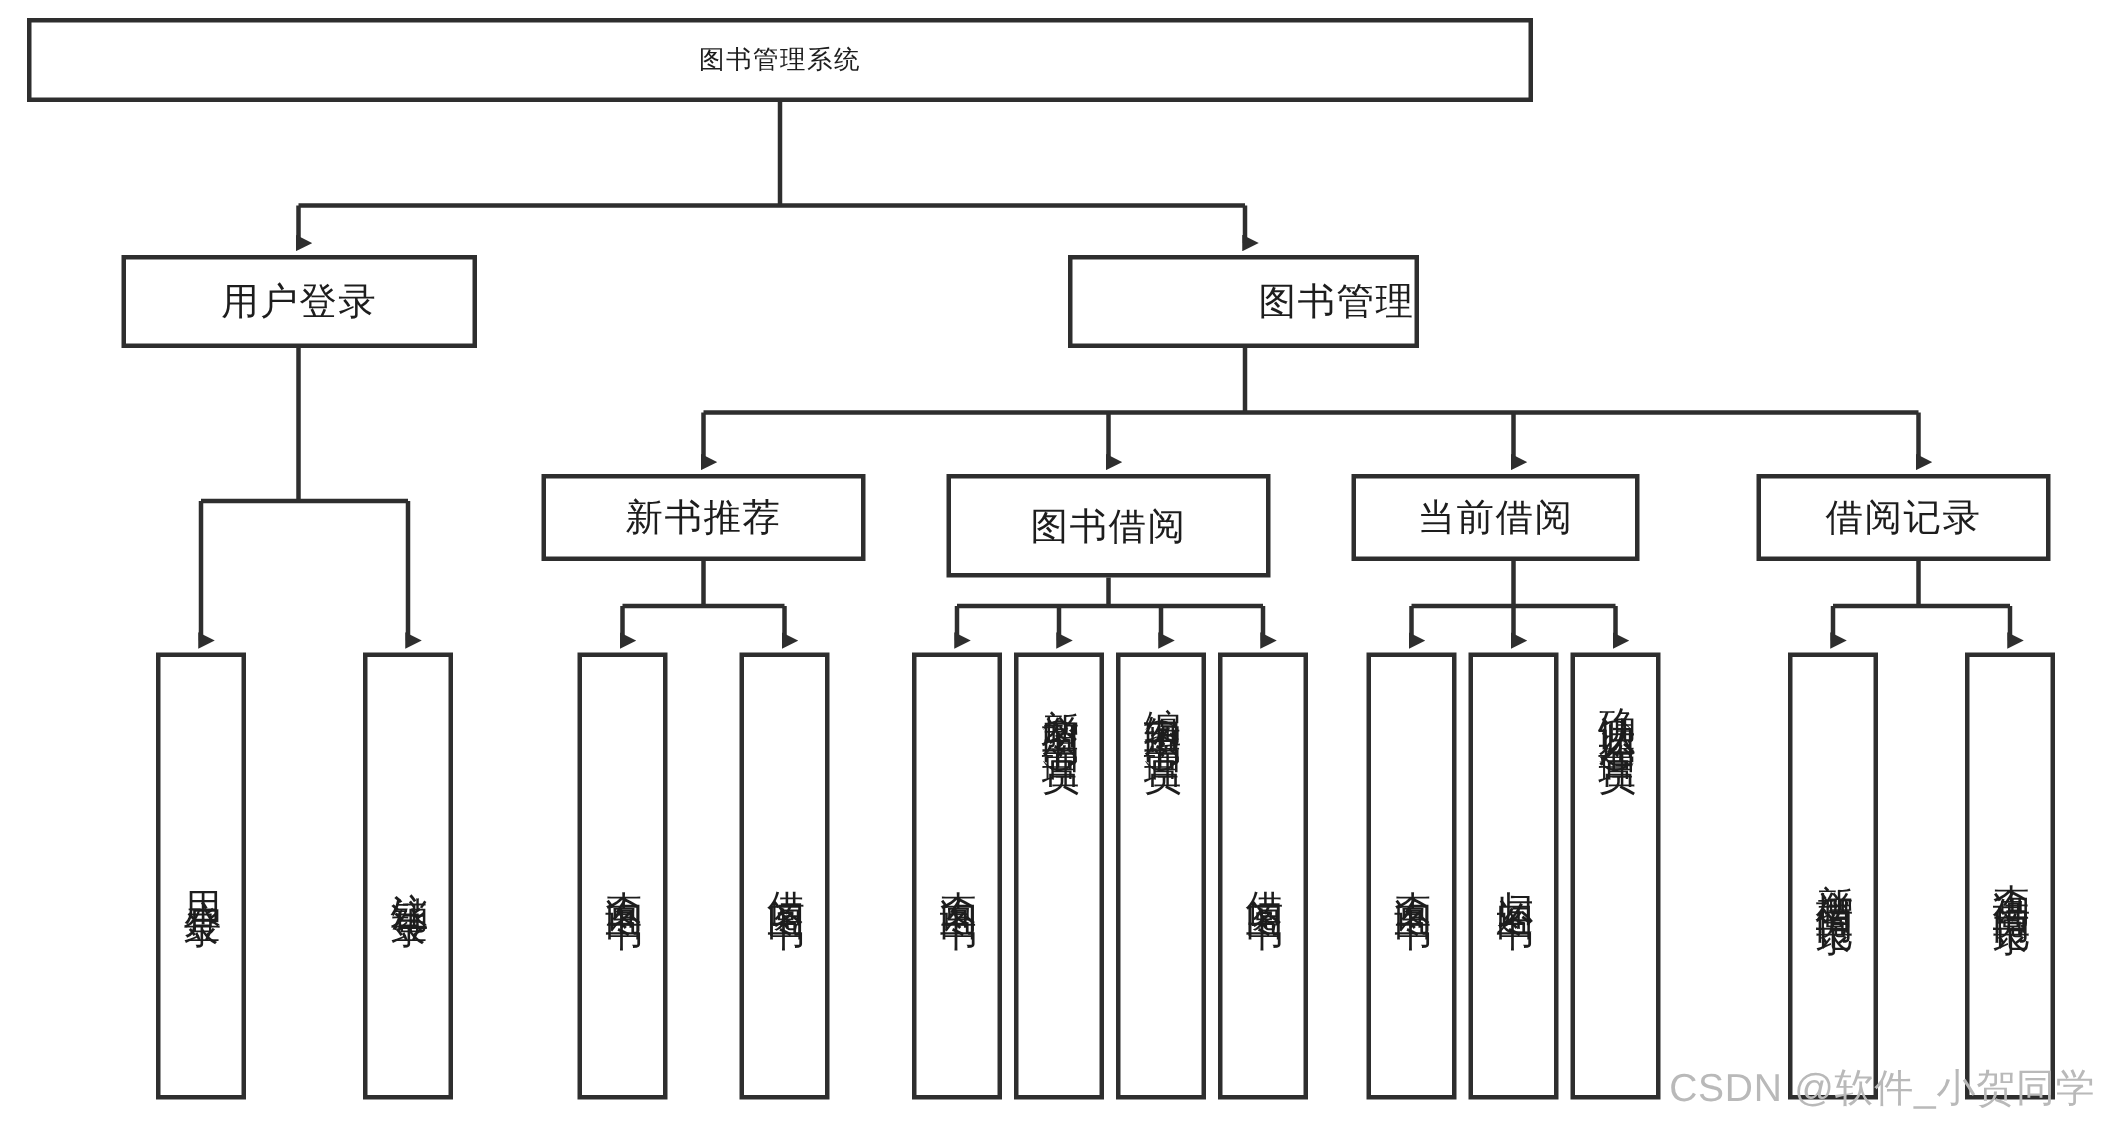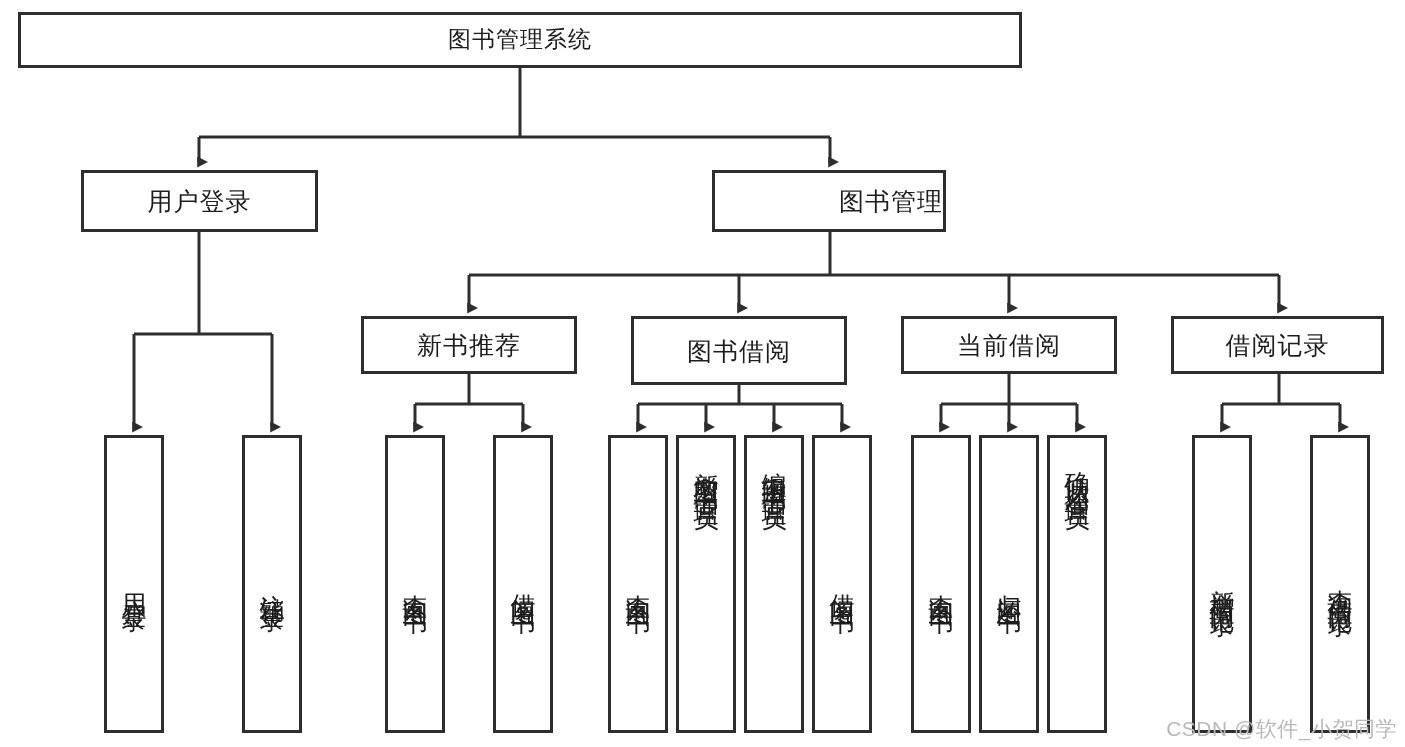--- a/index.html
+++ b/index.html
@@ -17,42 +17,42 @@
     justify-content:center;
     color:#1d1d1d;
   }
   .node .lbl{
     display:block;
     text-align:center;
     line-height:1.12;
     font-weight:400;
   }
   .node.h .lbl{font-size:25px;letter-spacing:1px;}
-  .node.root .lbl{font-size:23px;letter-spacing:1px;}
+  .node.root .lbl{font-size:17px;letter-spacing:1px;}
 
   
   .node.v{
     align-items:flex-start;
     padding-top:14px;
   }
   .node.v .lbl{
     writing-mode:vertical-rl;
     text-orientation:upright;
     font-size:25px;
     line-height:1.0;
     letter-spacing:5px;
     white-space:nowrap;
   }
   .node.v.mid{align-items:center;padding-top:0;}
 
   #watermark{
     position:absolute;
     right:8px;
     bottom:4px;
-    font-size:21px;
+    font-size:26px;
     color:#b9b9b9;
     white-space:nowrap;
     letter-spacing:0.5px;
   }
 </style>
 </head>
 <body>
 
 <div id="stage">
 
@@ -121,25 +121,25 @@
   </div>
 
   <div class="node h" style="left:361px;top:316px;width:216px;height:58px;justify-content:center;">
     <span class="lbl">新书推荐</span>
   </div>
 
   <div class="node h" style="left:631px;top:316px;width:216px;height:69px;">
     <span class="lbl">图书借阅</span>
   </div>
 
-  <div class="node h" style="left:901px;top:316px;width:216px;height:58px;">
+  <div class="node h" style="left:901px;top:316px;width:192px;height:58px;">
     <span class="lbl">当前借阅</span>
   </div>
 
-  <div class="node h" style="left:1171px;top:316px;width:213px;height:58px;">
+  <div class="node h" style="left:1171px;top:316px;width:196px;height:58px;">
     <span class="lbl">借阅记录</span>
   </div>
 
   <div class="node v mid" style="left:104px;top:435px;width:60px;height:298px;">
     <span class="lbl">用户登录</span>
   </div>
 
   <div class="node v mid" style="left:242px;top:435px;width:60px;height:298px;">
     <span class="lbl">注销登录</span>
   </div>

